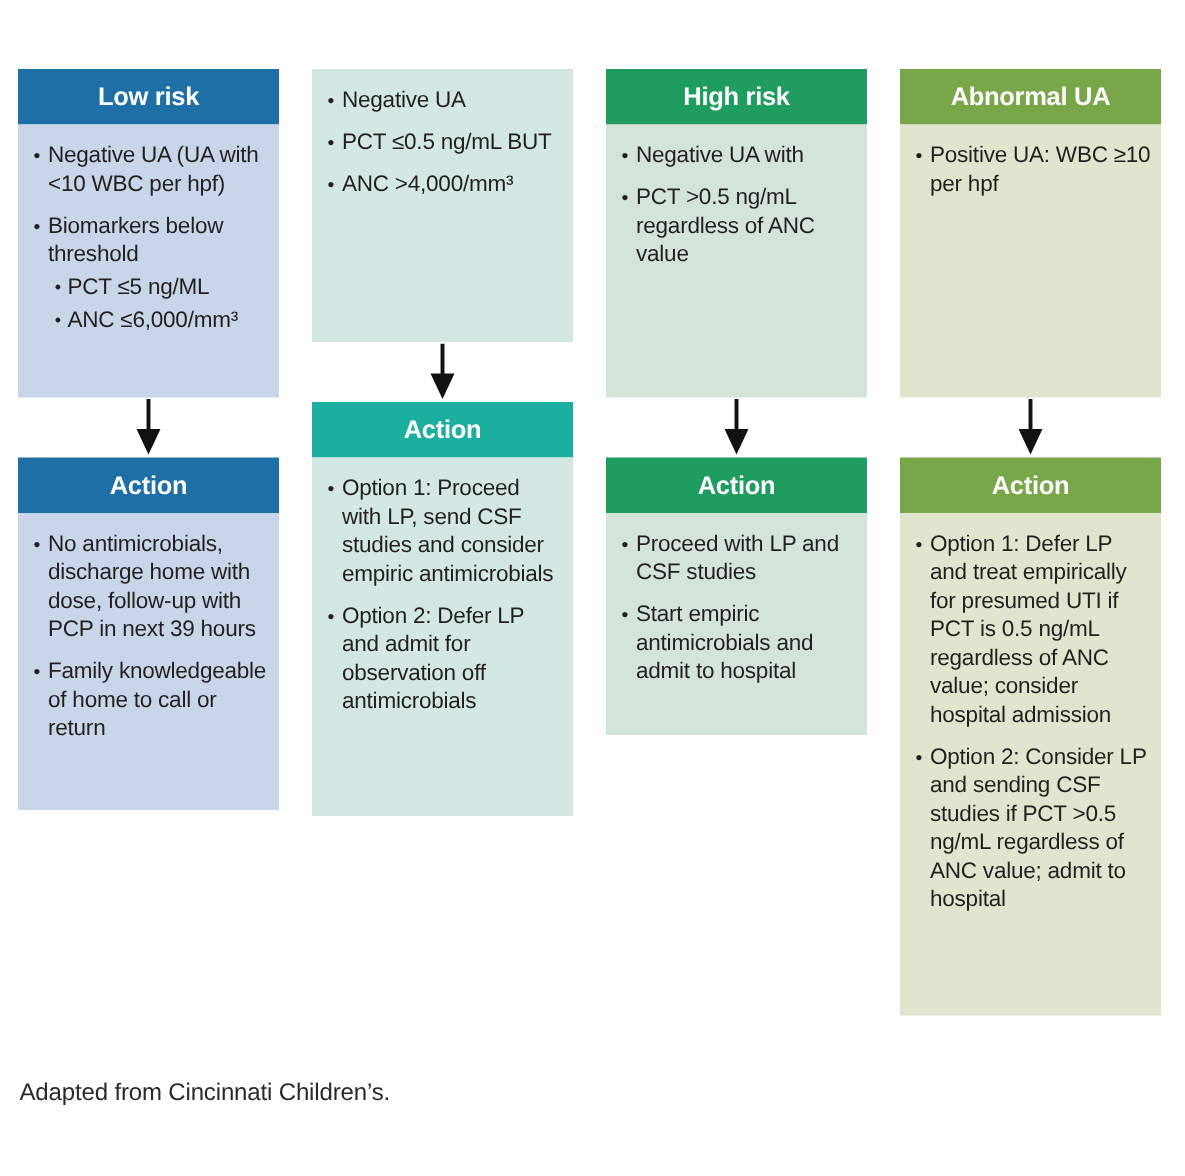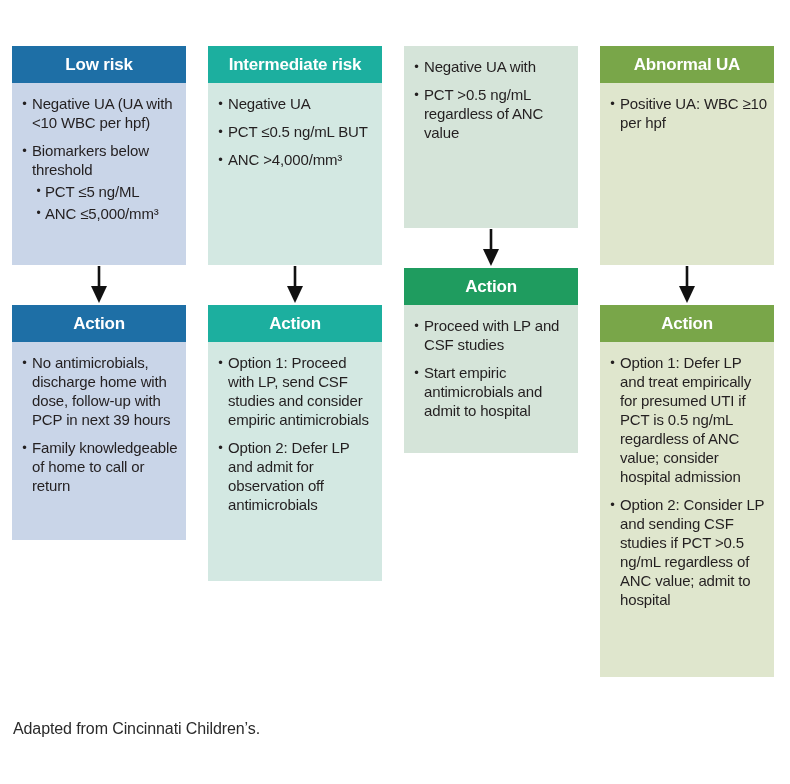--- a/index.html
+++ b/index.html
@@ -64,21 +64,21 @@
           <div class="li">
             <span class="bullet">•</span>
             <span class="txt">Biomarkers below threshold</span>
           </div>
           <div class="li sub">
             <span class="bullet">•</span>
             <span class="txt">PCT ≤5 ng/ML</span>
           </div>
           <div class="li sub">
             <span class="bullet">•</span>
-            <span class="txt">ANC ≤5,000/mm³</span>
+            <span class="txt">ANC ≤6,000/mm³</span>
           </div>
         </div>
       </div>
       <div class="arrowwrap">
         <svg width="22" height="38" viewBox="0 0 22 38">
           <rect x="9.7" y="0" width="2.6" height="22" fill="#111111"></rect>
           <polygon points="3,20 19,20 11,37" fill="#111111"></polygon>
         </svg>
       </div>
       <div class="box">
@@ -93,63 +93,63 @@
           <div class="li">
             <span class="bullet">•</span>
             <span class="txt">Family knowledgeable of home to call or return</span>
           </div>
         </div>
       </div>
     </div>
 
     <div class="col">
       <div class="box">
+        <div class="bod criteria-bod" style="background-color: rgb(211, 232, 226);">
+          <div class="li">
+            <span class="bullet">•</span>
+            <span class="txt">Negative UA</span>
+          </div>
+          <div class="li">
+            <span class="bullet">•</span>
+            <span class="txt">PCT ≤0.5 ng/mL BUT</span>
+          </div>
+          <div class="li">
+            <span class="bullet">•</span>
+            <span class="txt">ANC &gt;4,000/mm³</span>
+          </div>
+        </div>
+      </div>
+      <div class="arrowwrap">
+        <svg width="22" height="38" viewBox="0 0 22 38">
+          <rect x="9.7" y="0" width="2.6" height="22" fill="#111111"></rect>
+          <polygon points="3,20 19,20 11,37" fill="#111111"></polygon>
+        </svg>
+      </div>
+      <div class="box">
         <div class="hdr" style="background-color: rgb(28, 175, 159);">
-          <span>Intermediate risk</span>
-        </div>
-        <div class="bod criteria-bod" style="background-color: rgb(211, 232, 226);">
-          <div class="li">
-            <span class="bullet">•</span>
-            <span class="txt">Negative UA</span>
-          </div>
-          <div class="li">
-            <span class="bullet">•</span>
-            <span class="txt">PCT ≤0.5 ng/mL BUT</span>
-          </div>
-          <div class="li">
-            <span class="bullet">•</span>
-            <span class="txt">ANC &gt;4,000/mm³</span>
-          </div>
-        </div>
-      </div>
-      <div class="arrowwrap">
-        <svg width="22" height="38" viewBox="0 0 22 38">
-          <rect x="9.7" y="0" width="2.6" height="22" fill="#111111"></rect>
-          <polygon points="3,20 19,20 11,37" fill="#111111"></polygon>
-        </svg>
-      </div>
-      <div class="box">
-        <div class="hdr" style="background-color: rgb(28, 175, 159);">
           <span>Action</span>
         </div>
         <div class="bod a2" style="background-color: rgb(211, 232, 226);">
           <div class="li">
             <span class="bullet">•</span>
             <span class="txt"><b>Option 1:</b><span> Proceed with LP, send CSF studies and consider empiric antimicrobials</span></span>
           </div>
           <div class="li">
             <span class="bullet">•</span>
             <span class="txt"><b>Option 2:</b><span> Defer LP and admit for observation off antimicrobials</span></span>
           </div>
         </div>
       </div>
     </div>
 
     <div class="col">
       <div class="box">
+        <div class="hdr" style="background-color: rgb(31, 156, 95);">
+          <span>High risk</span>
+        </div>
         <div class="bod criteria-bod" style="background-color: rgb(213, 228, 217);">
           <div class="li">
             <span class="bullet">•</span>
             <span class="txt">Negative UA with</span>
           </div>
           <div class="li">
             <span class="bullet">•</span>
             <span class="txt">PCT &gt;0.5 ng/mL regardless of ANC value</span>
           </div>
         </div>

